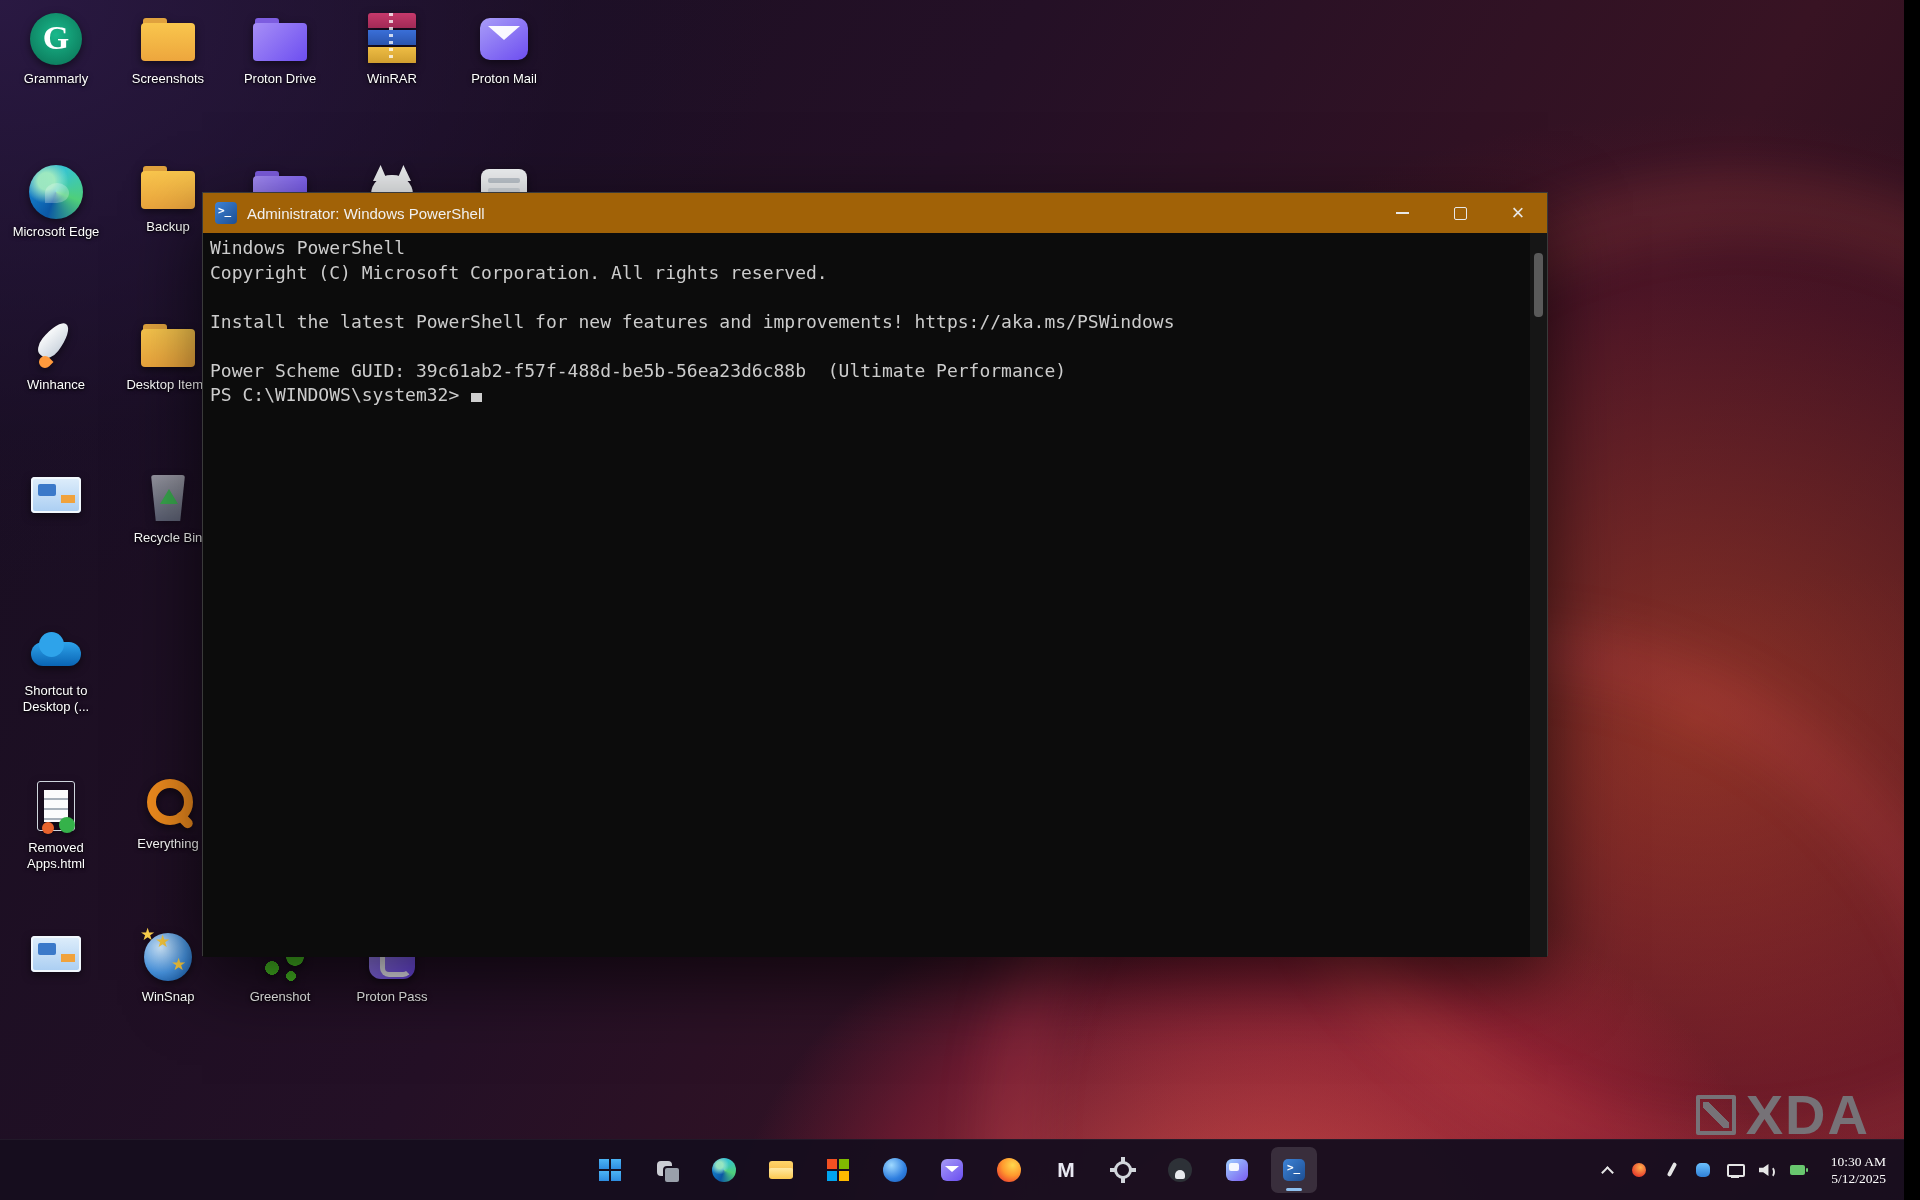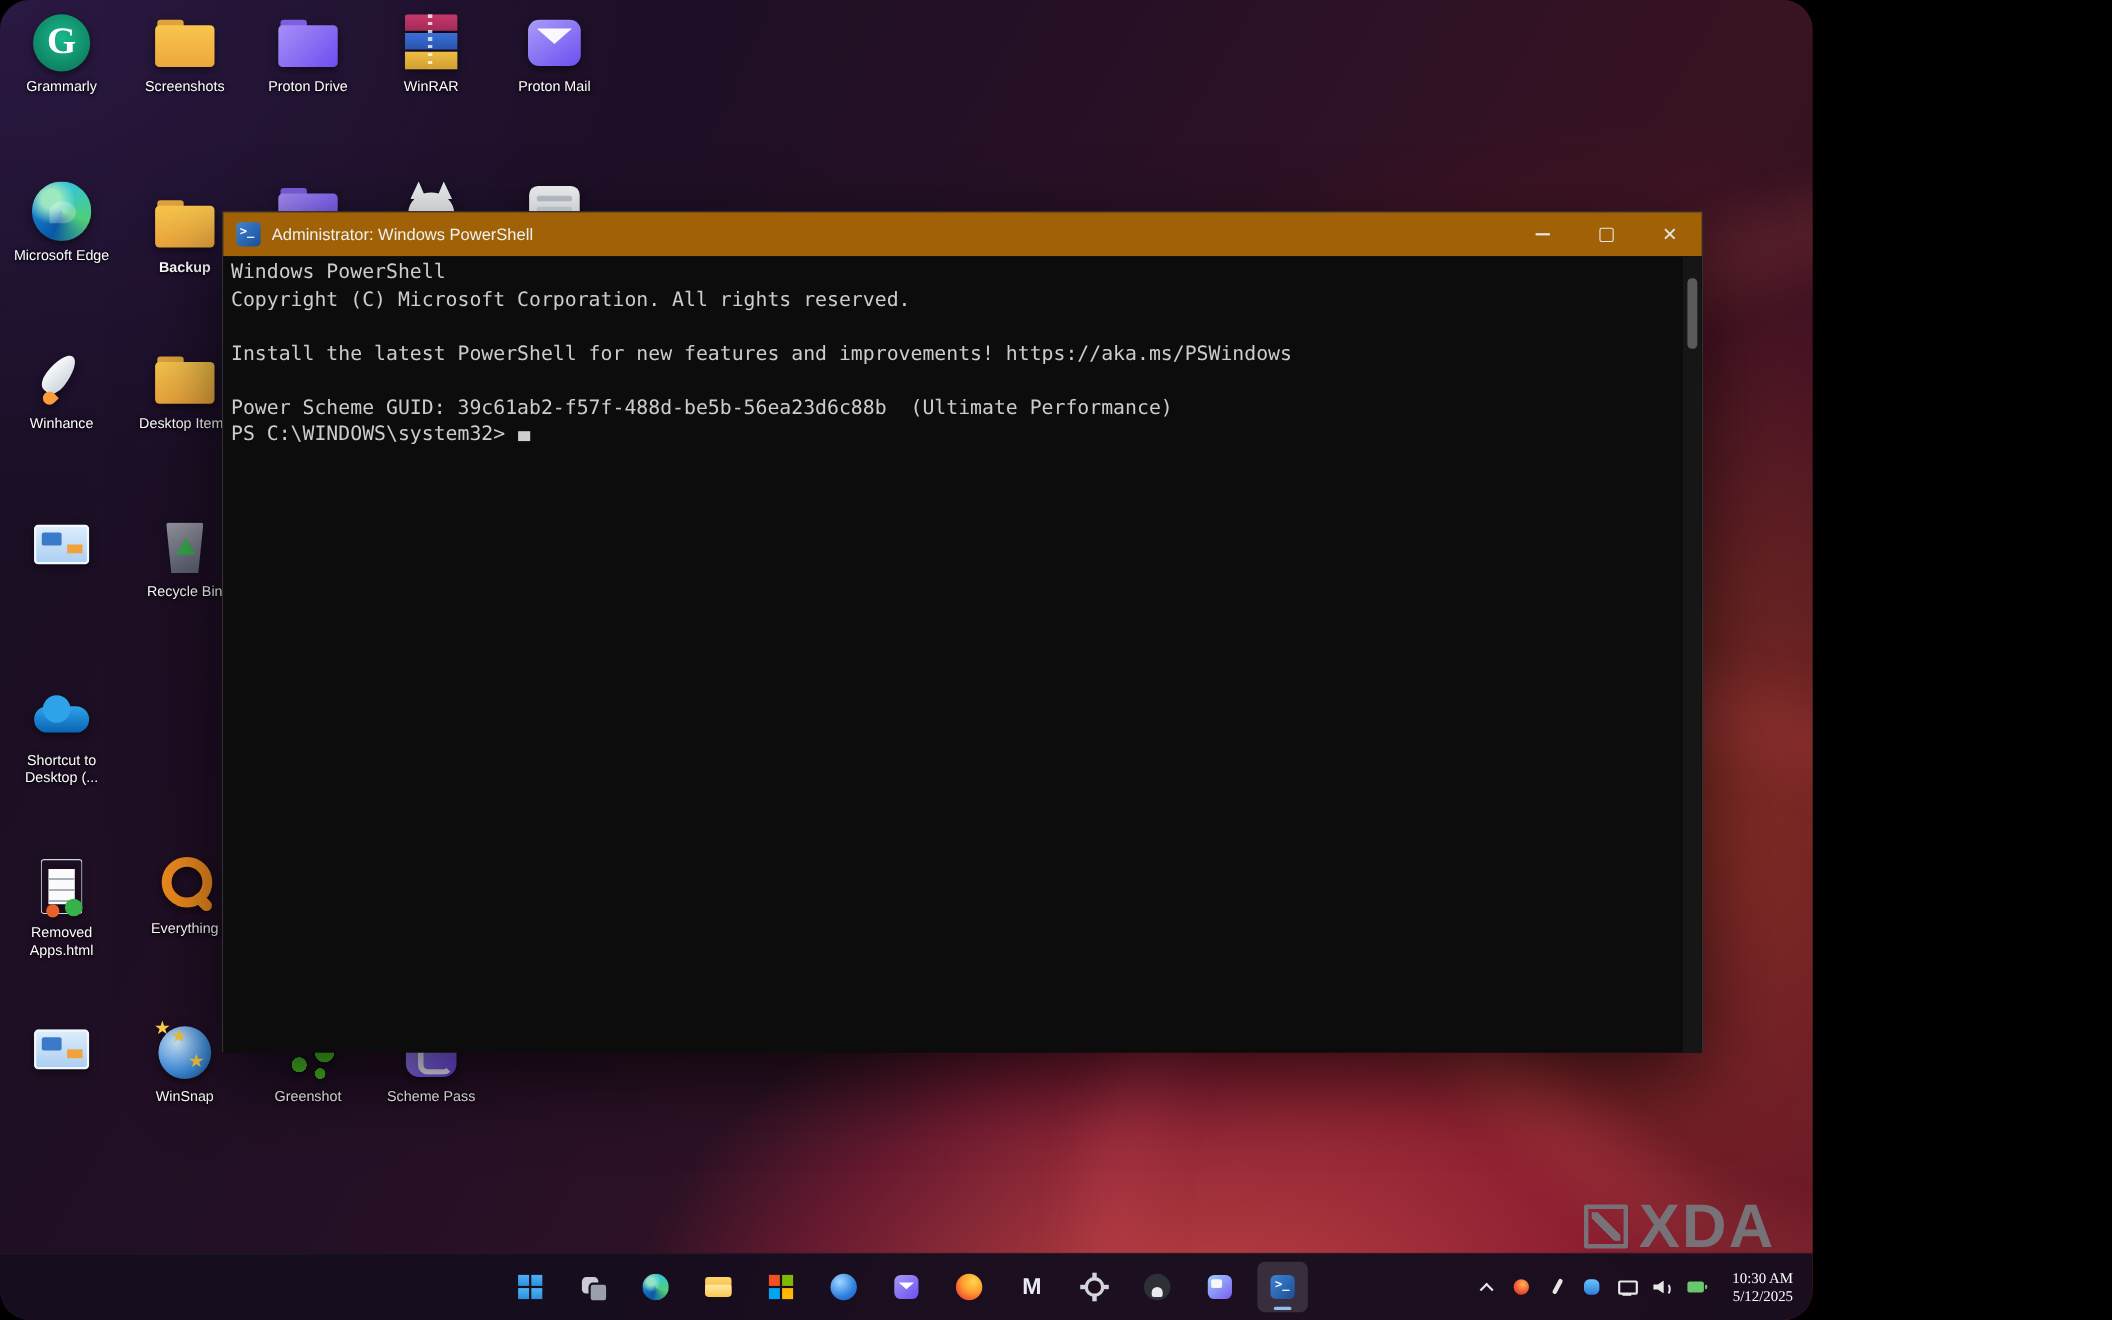--- a/index.html
+++ b/index.html
@@ -1,16 +1,16 @@
 <!DOCTYPE html>
 <html><head>
 <meta charset="utf-8">
 <style>
   html,body{margin:0;padding:0;background:#000;}
-  .screen{position:relative;width:1648px;height:1200px;overflow:hidden;font-family:"Liberation Sans",sans-serif;border-radius:27px;}
+  .screen{position:relative;width:1904px;height:1200px;overflow:hidden;font-family:"Liberation Sans",sans-serif;}
 
   
   .wallpaper{position:absolute;inset:0;background:
     radial-gradient(ellipse 700px 520px at 66% 104%, rgba(255,96,84,0.70), rgba(214,41,70,0.32) 55%, transparent 75%),
     radial-gradient(ellipse 950px 780px at 89% 60%, rgba(224,82,44,0.50), rgba(150,30,50,0.22) 55%, transparent 78%),
     radial-gradient(ellipse 1250px 900px at 100% 100%, rgba(190,40,60,0.45), transparent 70%),
     radial-gradient(ellipse 950px 720px at 0% 0%, rgba(44,26,70,0.9), rgba(28,16,44,0.4) 60%, transparent 82%),
     linear-gradient(120deg,#160e21 0%,#241026 40%,#381323 70%,#1f0b16 100%);}
   .ring{position:absolute;border-radius:50%;pointer-events:none;}
   .r1{left:1230px;top:170px;width:880px;height:880px;border:70px solid rgba(255,120,90,0.10);filter:blur(18px);}
@@ -199,21 +199,21 @@
         <div class="icon-label">WinRAR</div>
       </div>
       <div class="desktop-icon" style="left: 456px; top: 10px;">
         <div class="icon-art g-proton-mail"></div>
         <div class="icon-label">Proton Mail</div>
       </div>
       <div class="desktop-icon" style="left: 8px; top: 163px;">
         <div class="icon-art g-edge"></div>
         <div class="icon-label">Microsoft Edge</div>
       </div>
-      <div class="desktop-icon" style="left: 120px; top: 174px; font-weight: bold;">
+      <div class="desktop-icon" style="left: 120px; top: 158px;">
         <div class="icon-art g-folder"></div>
         <div class="icon-label">Backup</div>
       </div>
       <div class="desktop-icon" style="left: 232px; top: 163px;">
         <div class="icon-art g-folder-purple"></div>
         <div class="icon-label"></div>
       </div>
       <div class="desktop-icon" style="left: 344px; top: 163px;">
         <div class="icon-art g-cat"></div>
         <div class="icon-label"></div>
@@ -257,21 +257,21 @@
       <div class="desktop-icon" style="left: 120px; top: 928px;">
         <div class="icon-art g-winsnap"></div>
         <div class="icon-label">WinSnap</div>
       </div>
       <div class="desktop-icon" style="left: 232px; top: 928px;">
         <div class="icon-art g-greenshot"></div>
         <div class="icon-label">Greenshot</div>
       </div>
       <div class="desktop-icon" style="left: 344px; top: 928px;">
         <div class="icon-art g-proton-pass"></div>
-        <div class="icon-label">Scheme Pass</div>
+        <div class="icon-label">Proton Pass</div>
       </div>
     </div>
 
   <div class="ps-window">
     <div class="ps-titlebar">
       <div class="ps-appicon"></div>
       <div class="ps-title">Administrator: Windows PowerShell</div>
       <div class="win-controls">
         <div class="wc-btn">
             <div class="wc-min"></div>

